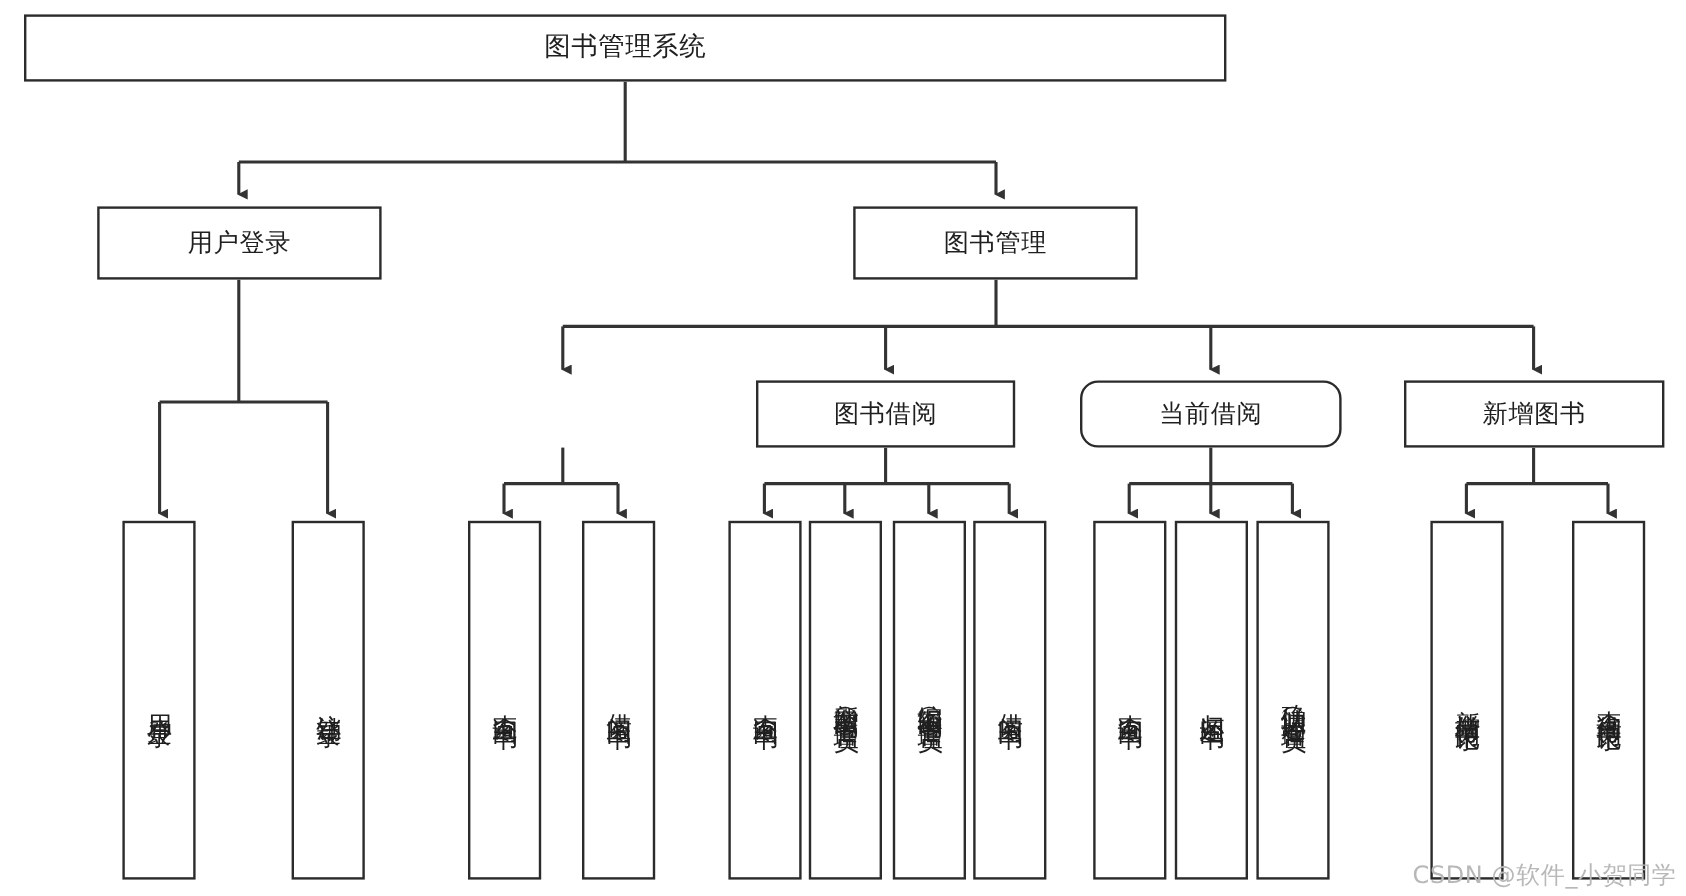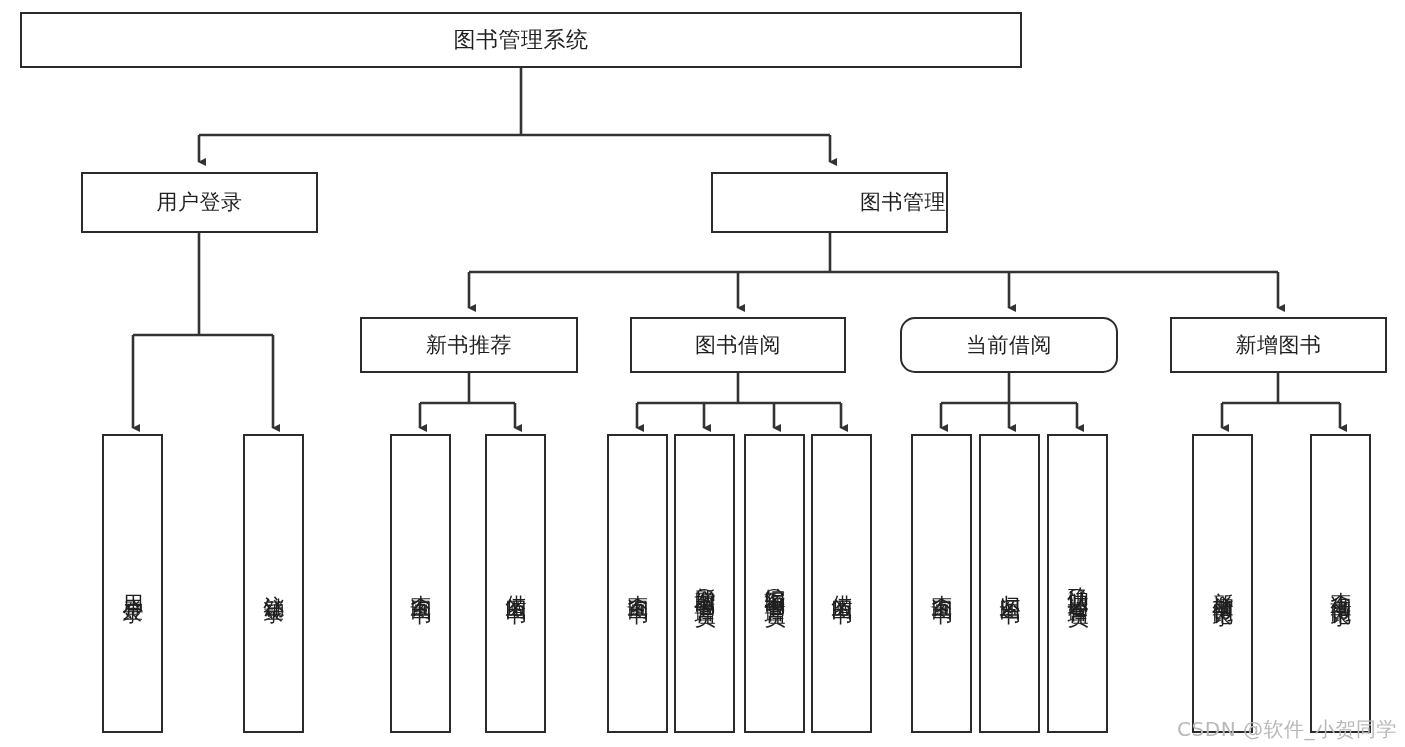--- a/index.html
+++ b/index.html
@@ -129,27 +129,24 @@
   </svg>
 
   <div class="node root horizontal" style="left:20px; top:12px; width:1002px; height:56px;">
     <span class="label">图书管理系统</span>
   </div>
 
   <div class="node horizontal" style="left:81px; top:172px; width:237px; height:61px;">
     <span class="label">用户登录</span>
   </div>
 
-  <div class="node horizontal" style="left:711px; top:172px; width:237px; height:61px;justify-content:flex-end;">
+  <div class="node horizontal" style="left:711px; top:172px; width:237px; height:61px;">
     <span class="label">图书管理</span>
   </div>
 
-  <div class="node horizontal" style="left:360px; top:317px; width:218px; height:56px;">
-    <span class="label">新书推荐</span>
-  </div>
 
   <div class="node horizontal" style="left:630px; top:317px; width:216px; height:56px;">
     <span class="label">图书借阅</span>
   </div>
 
   <div class="node horizontal" style="left:900px; top:317px; width:218px; height:56px;border-radius:15px;">
     <span class="label">当前借阅</span>
   </div>
 
   <div class="node horizontal" style="left:1170px; top:317px; width:217px; height:56px;">

